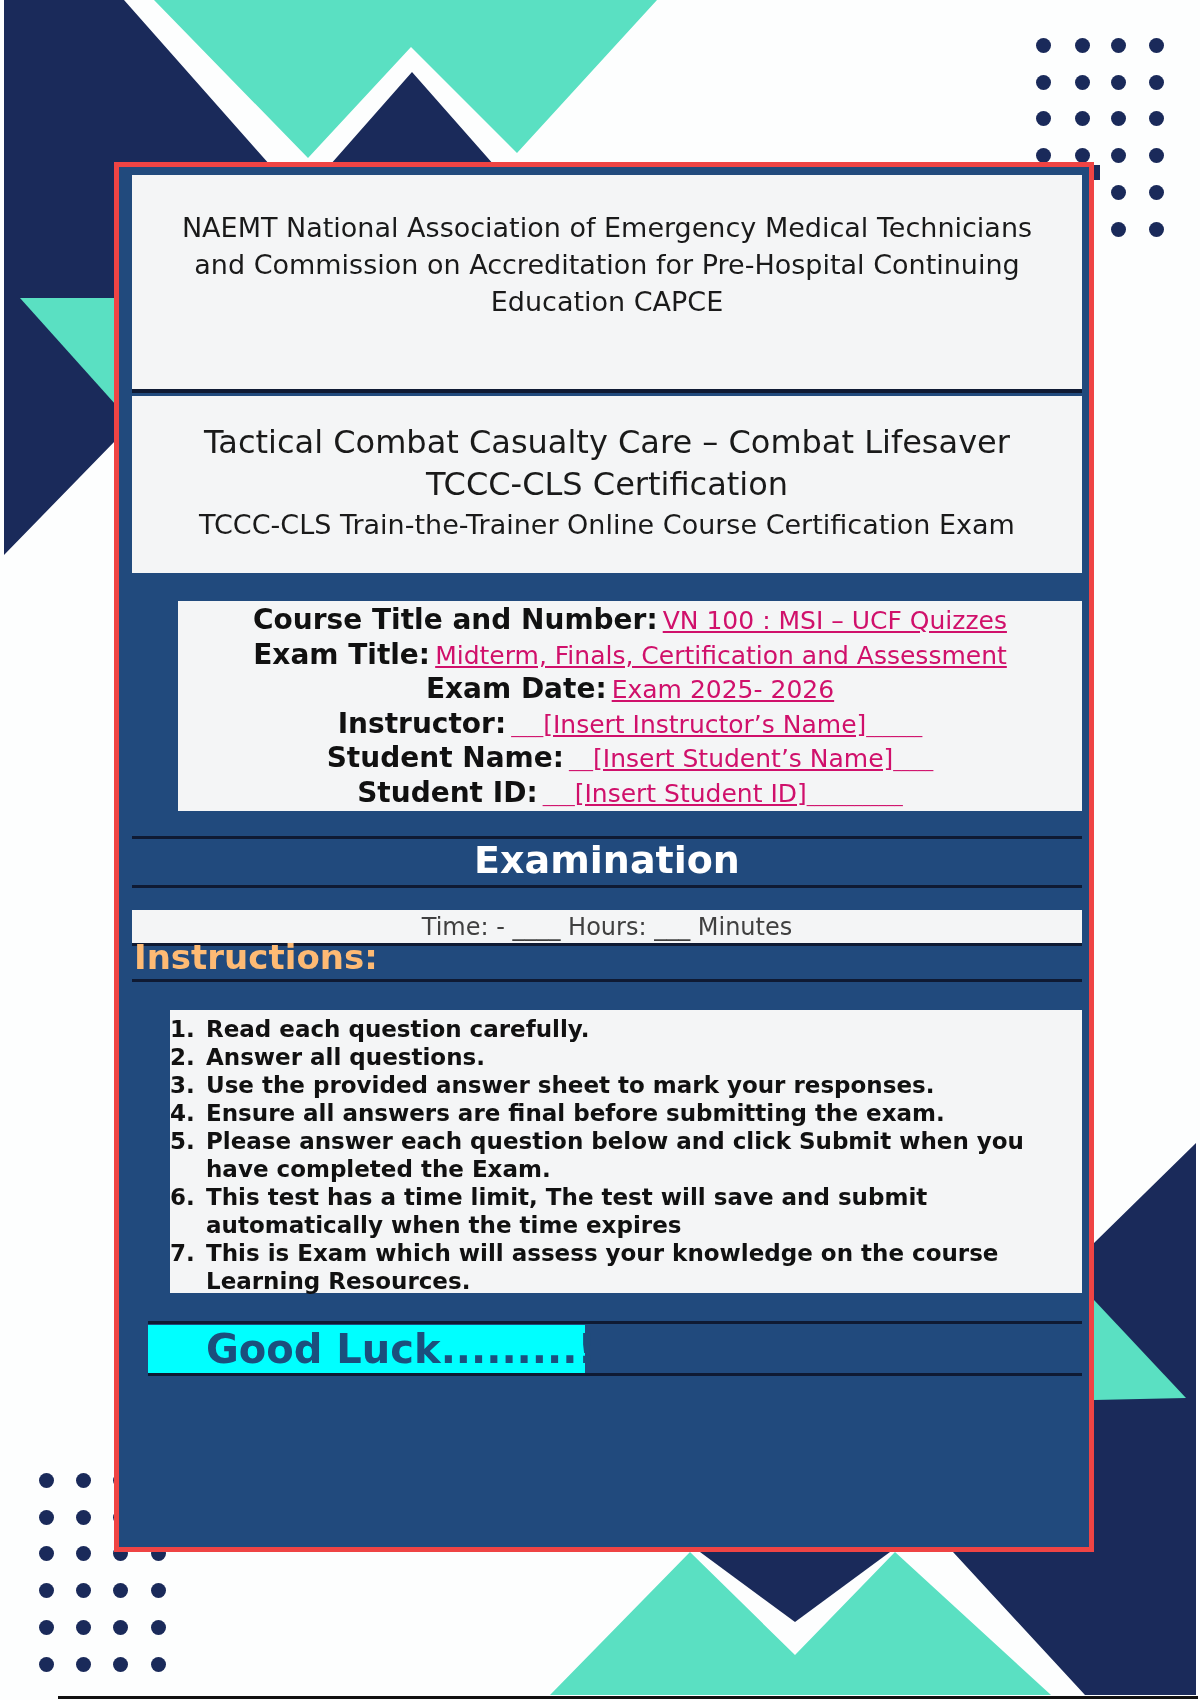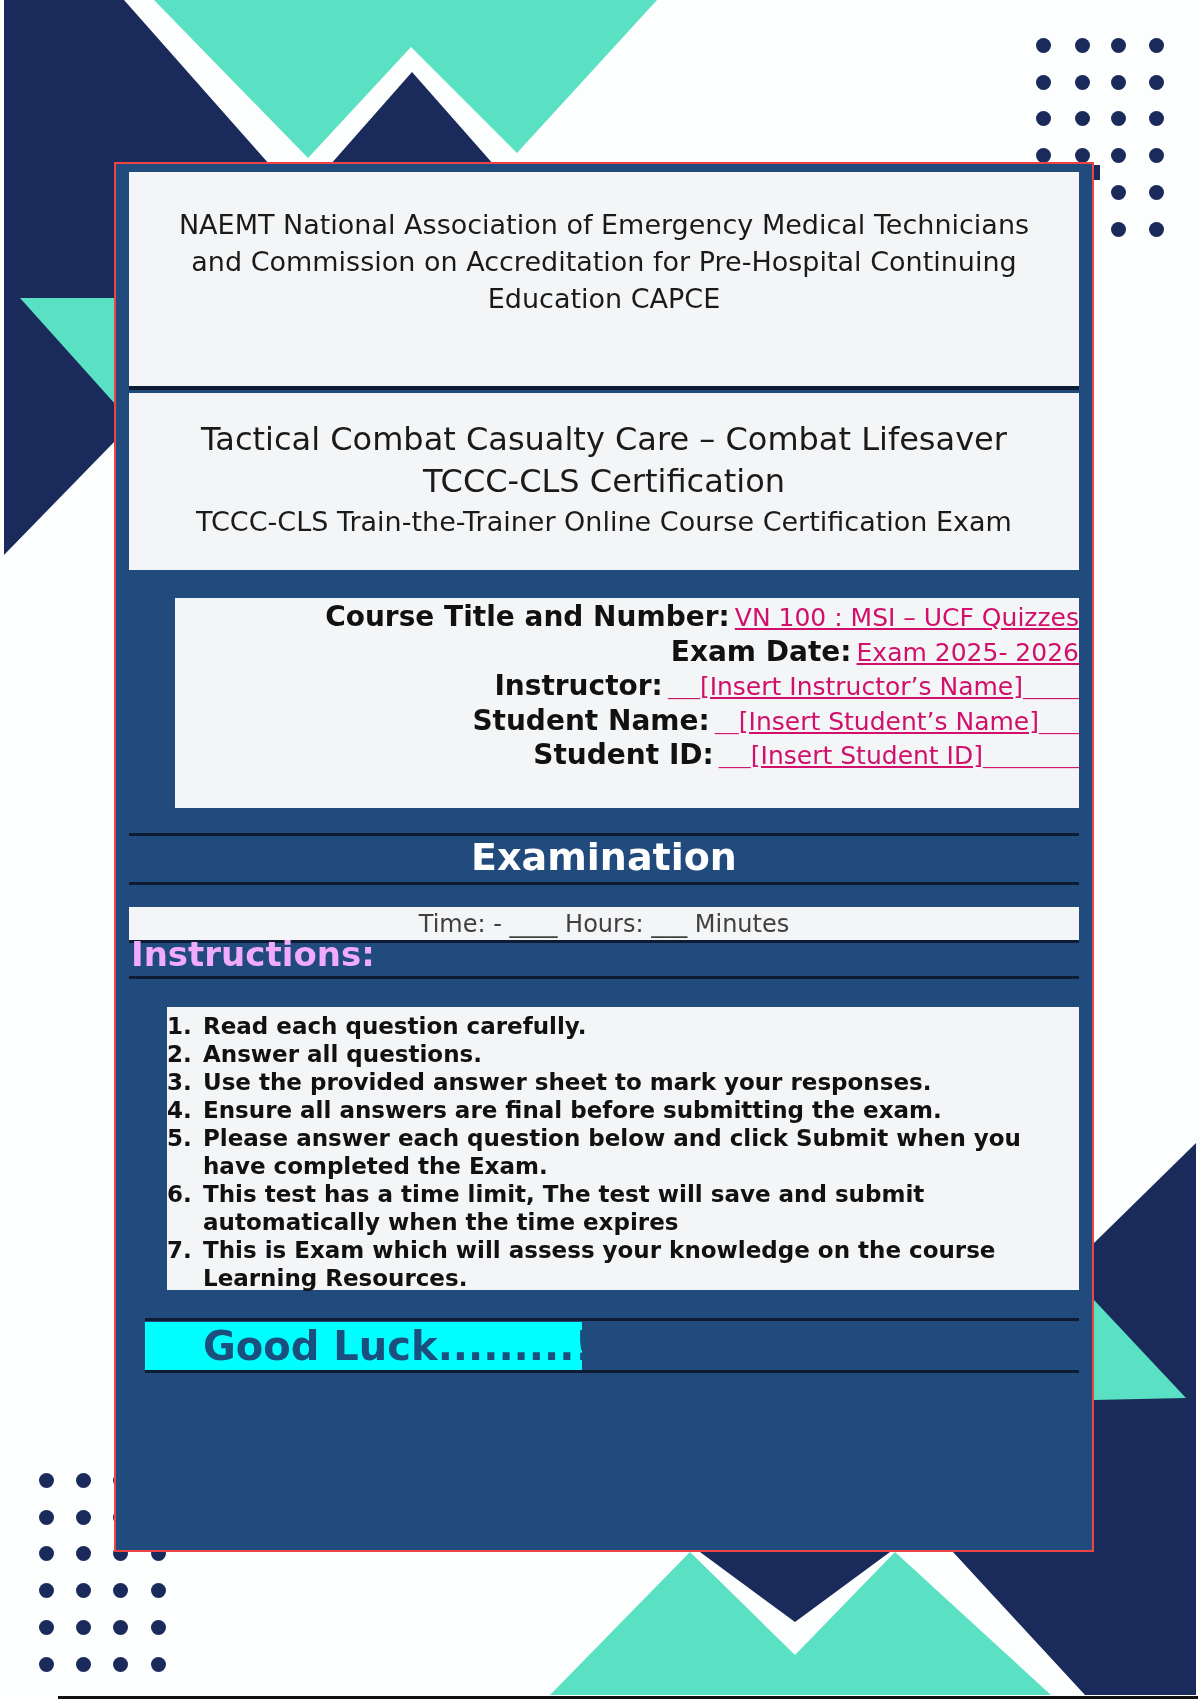--- a/index.html
+++ b/index.html
@@ -6,50 +6,50 @@
   body {
     width: 1200px; height: 1700px; position: relative; overflow: hidden;
     background: #fdfefe;
     font-family: "Liberation Sans", sans-serif;
   }
   .bg { position: absolute; left: 0; top: 0; width: 1200px; height: 1700px; }
   .dot { position: absolute; width: 15px; height: 15px; border-radius: 50%; background: #1a2a5a; }
 
   .card {
     position: absolute; left: 114px; top: 162px; width: 980px; height: 1390px;
-    background: #214a7d; border: 2px solid #ef4444; box-sizing: border-box;
+    background: #214a7d; border: 5px solid #ef4444; box-sizing: border-box;
   }
   .panel {
     position: absolute; background: #f4f5f6; color: #1a1a1a; text-align: center;
     box-sizing: border-box;
   }
   .p1 { left: 13px; top: 8px; width: 950px; height: 214px; padding-top: 34px;
         font-family: "DejaVu Sans", sans-serif; font-size: 27px; line-height: 37px; }
   .divider { position: absolute; left: 13px; width: 950px; height: 4px; background: #0f1a33; }
   .p2 { left: 13px; top: 229px; width: 950px; height: 177px; padding-top: 25px;
         font-family: "DejaVu Sans", sans-serif; }
   .p2 .l1, .p2 .l2 { font-size: 32px; line-height: 42px; }
   .p2 .l3 { font-size: 27px; line-height: 40px; }
 
   .info {
     position: absolute; left: 59px; top: 434px; width: 904px; height: 210px;
-    background: #f4f5f6; padding: 2px 0 0 0; box-sizing: border-box; text-align: right;
+    background: #f4f5f6; padding: 2px 0 0 0; box-sizing: border-box; text-align: center;
   }
   .info-row { height: 34.5px; line-height: 34.5px; font-family: "DejaVu Sans", sans-serif; white-space: nowrap; }
   .info-label { font-weight: bold; font-size: 28px; color: #111; }
   .info-value { font-size: 25px; color: #d0106b; text-decoration: underline; }
   .info-blank { font-size: 16px; color: #d0106b; }
 
   .hline { position: absolute; left: 13px; width: 950px; height: 3px; background: #0f1a33; }
   .exam-title { position: absolute; left: 13px; top: 668px; width: 950px; text-align: center;
     color: #ffffff; font-family: "DejaVu Sans", sans-serif; font-weight: bold; font-size: 38px; line-height: 50px; }
   .time-bar { position: absolute; left: 13px; top: 743px; width: 950px; height: 36px; background: #f4f5f6;
     border-bottom: 3px solid #0f1a33; box-sizing: border-box; text-align: center; font-family: "DejaVu Sans", sans-serif;
     font-size: 24px; line-height: 34px; color: #404040; }
-  .instr-title { position: absolute; left: 15px; top: 768px; color: #f0abfc; font-family: "DejaVu Sans", sans-serif;
+  .instr-title { position: absolute; left: 15px; top: 768px; color: #fdba74; font-family: "DejaVu Sans", sans-serif;
     font-weight: bold; font-size: 34px; line-height: 44px; }
   .instr-panel { position: absolute; left: 51px; top: 843px; width: 912px; height: 283px; background: #f4f5f6;
     box-sizing: border-box; padding: 5px 8px 0 0; }
   .instr-list { margin: 0; padding: 0; list-style: none; }
   .instr-item { display: flex; font-family: "DejaVu Sans", sans-serif; font-weight: bold; font-size: 23px;
     line-height: 28px; color: #111; }
   .instr-num { width: 36px; flex: none; }
   .instr-text { flex: 1; }
 
   .luck-box { position: absolute; left: 29px; top: 1158px; width: 437px; height: 48px; background: #00ffff;
@@ -139,20 +139,24 @@
     <div class="l2">TCCC-CLS Certification</div>
     <div class="l3">TCCC-CLS Train-the-Trainer Online Course Certification Exam</div>
   </div>
 
   <div class="info">
     <div class="info-row">
       <span class="info-label">Course Title and Number:</span>
       <span class="info-value">VN 100 : MSI – UCF Quizzes</span>
     </div>
     <div class="info-row">
+      <span class="info-label">Exam Title:</span>
+      <span class="info-value">Midterm, Finals, Certification and Assessment</span>
+    </div>
+    <div class="info-row">
       <span class="info-label">Exam Date:</span>
       <span class="info-value">Exam 2025- 2026</span>
     </div>
     <div class="info-row">
       <span class="info-label">Instructor:</span>
       <span class="info-blank">____</span><span class="info-value">[Insert Instructor’s Name]</span><span class="info-blank">_______</span>
     </div>
     <div class="info-row">
       <span class="info-label">Student Name:</span>
       <span class="info-blank">___</span><span class="info-value">[Insert Student’s Name]</span><span class="info-blank">_____</span>

